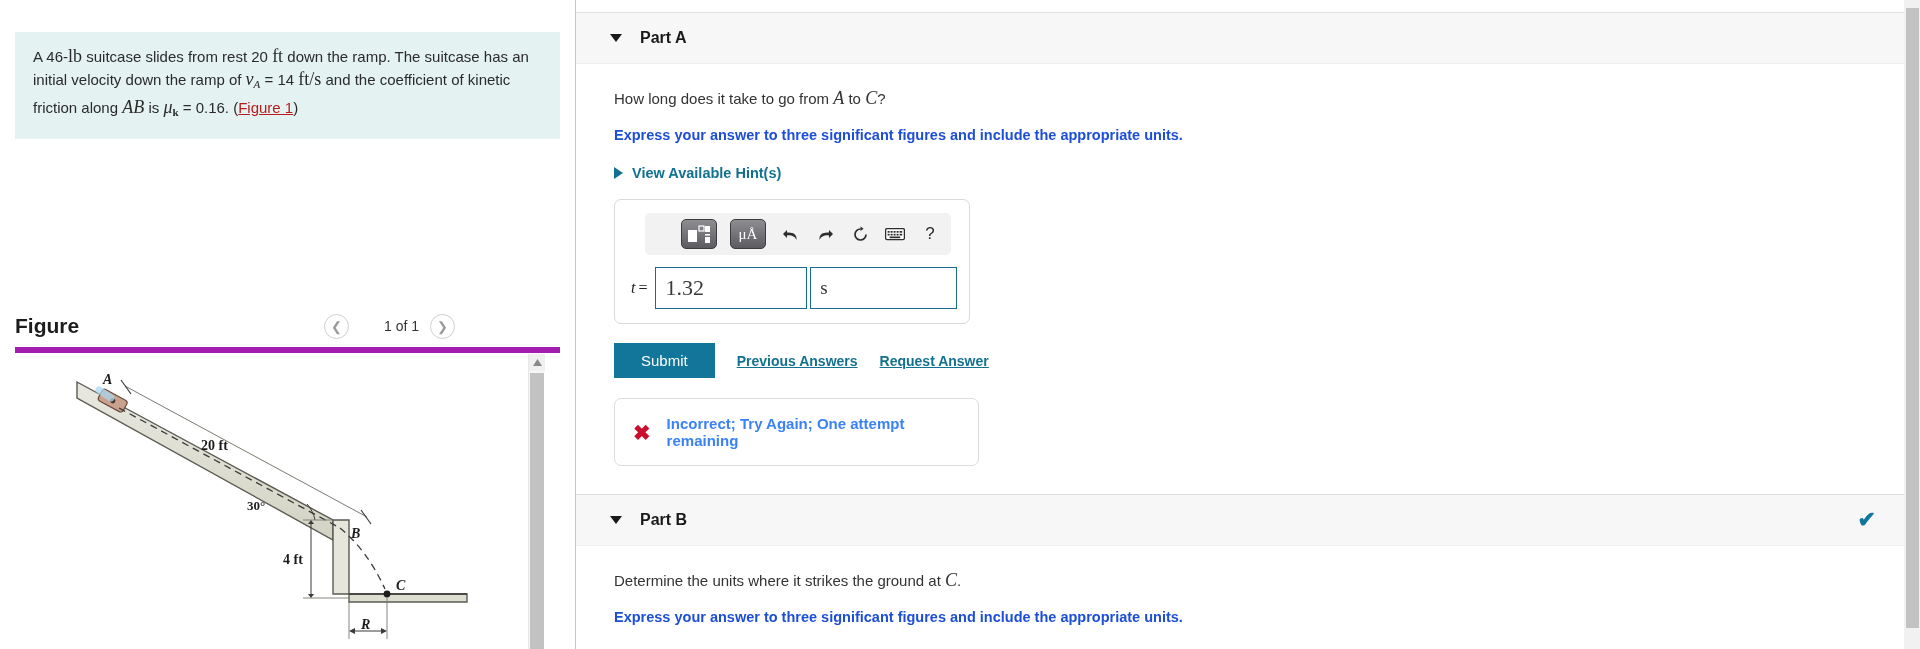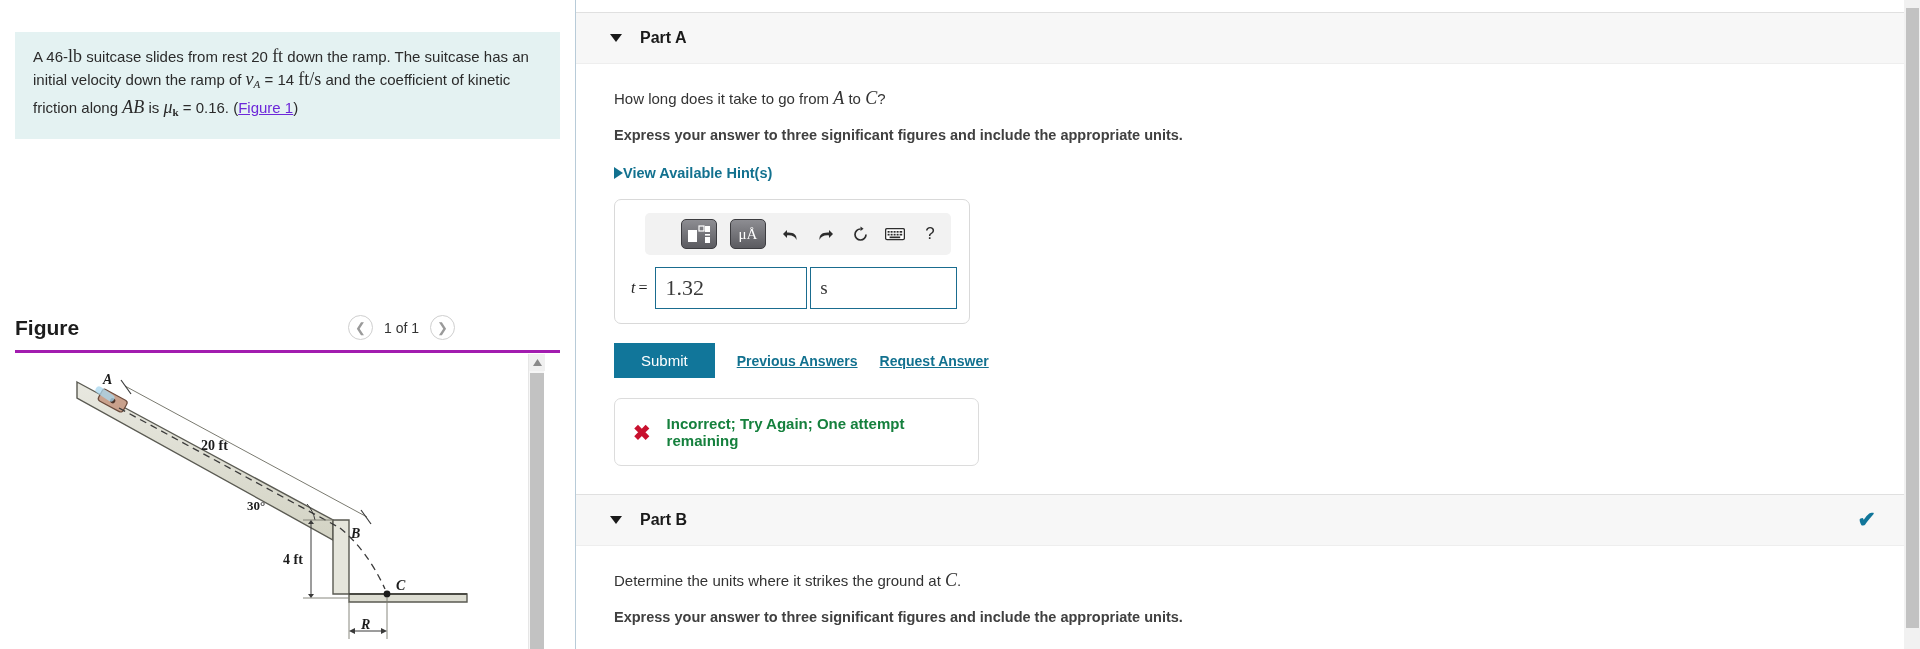--- a/index.html
+++ b/index.html
@@ -33,37 +33,37 @@
     font-size: 15px;
     line-height: 23px;
     color: #2b2b2b;
   }
   .serif { font-family: "Liberation Serif", serif; font-size: 18px; }
   .serif-i { font-family: "Liberation Serif", serif; font-style: italic; font-size: 18px; }
   .sub { font-size: 11px; vertical-align: -3px; font-style: italic;
          font-family: "Liberation Serif", serif; }
   .subr { font-size: 11px; vertical-align: -3px;
           font-family: "Liberation Serif", serif; font-weight: bold; }
-  .figlink { color: #6d28d9; text-decoration: underline; cursor: pointer; text-align: right; }
+  .figlink { color: #b91c1c; text-decoration: underline; cursor: pointer; text-align: right; }
 
   .figure-header {
     position: absolute; left: 15px; top: 305px;
     width: 545px; height: 48px;
     display: flex; align-items: center; justify-content: space-between;
-    border-bottom: 3px solid #a21caf;
+    border-bottom: 6px solid #a21caf;
   }
   .figure-title { font-size: 21px; font-weight: bold; color: #1c1c1c; }
   .fig-nav { display: flex; align-items: center; gap: 11px; padding-right: 105px; }
   .navbtn {
     width: 25px; height: 25px; border-radius: 50%;
     border: 1px solid #cfcfcf; background: #fff;
     display: flex; align-items: center; justify-content: center;
     color: #9a9a9a; font-size: 13px; cursor: pointer; line-height: 1;
   }
-  .fig-count { font-size: 14px; color: #333; }
+  .fig-count { font-size: 14px; color: #333; margin-left: 24px; }
 
   .figure-body {
     position: absolute; left: 15px; top: 354px;
     width: 545px; height: 295px;
     overflow: hidden;
   }
   .figure-canvas { position: absolute; left: 0; top: 0; width: 520px; height: 295px; }
 
   
   .fig-scroll {
@@ -104,23 +104,23 @@
     margin-right: 18px; cursor: pointer;
   }
   .part-title { font-size: 16px; font-weight: bold; color: #1a1a1a; }
   .part-check {
     position: absolute; right: 28px; top: 50%;
     transform: translateY(-50%);
     color: #11769a; font-size: 22px; font-weight: bold;
   }
   .part-body { padding: 24px 0 0 38px; }
   .question { font-size: 15px; color: #333; margin-bottom: 18px; }
-  .instruction { font-size: 14.5px; font-weight: bold; color: #404040; margin-bottom: 22px; }
+  .instruction { font-size: 14.5px; font-weight: bold; color: #1d4ed8; margin-bottom: 22px; }
   .hint-link {
-    display: inline-flex; align-items: center; 
+    display: inline-flex; align-items: center; gap: 9px;
     color: #12718f; font-size: 14.5px; font-weight: bold;
     cursor: pointer; margin-bottom: 18px;
   }
   .hint-tri {
     width: 0; height: 0;
     border-top: 6px solid transparent;
     border-bottom: 6px solid transparent;
     border-left: 9px solid #12718f;
   }
 
@@ -177,21 +177,21 @@
     color: #12718f; font-size: 14px; font-weight: bold;
     text-decoration: underline; cursor: pointer;
   }
   .feedback {
     margin-top: 20px; width: 365px;
     border: 1px solid #dcdcdc; border-radius: 7px;
     background: #fff; padding: 16px 18px;
     display: flex; align-items: center; gap: 16px;
   }
   .xmark { color: #c8102e; font-size: 21px; font-weight: bold; line-height: 1; }
-  .feedback-text { font-size: 15px; font-weight: bold; color: #15803d; }
+  .feedback-text { font-size: 15px; font-weight: bold; color: #3b82f6; }
 
   
   .page-scroll {
     position: absolute; right: 0; top: 0;
     width: 16px; height: 649px; background: #f1f1f1;
   }
   .page-scroll-thumb {
     position: absolute; left: 2px; top: 8px;
     width: 13px; height: 620px; background: #c2c2c2;
   }

